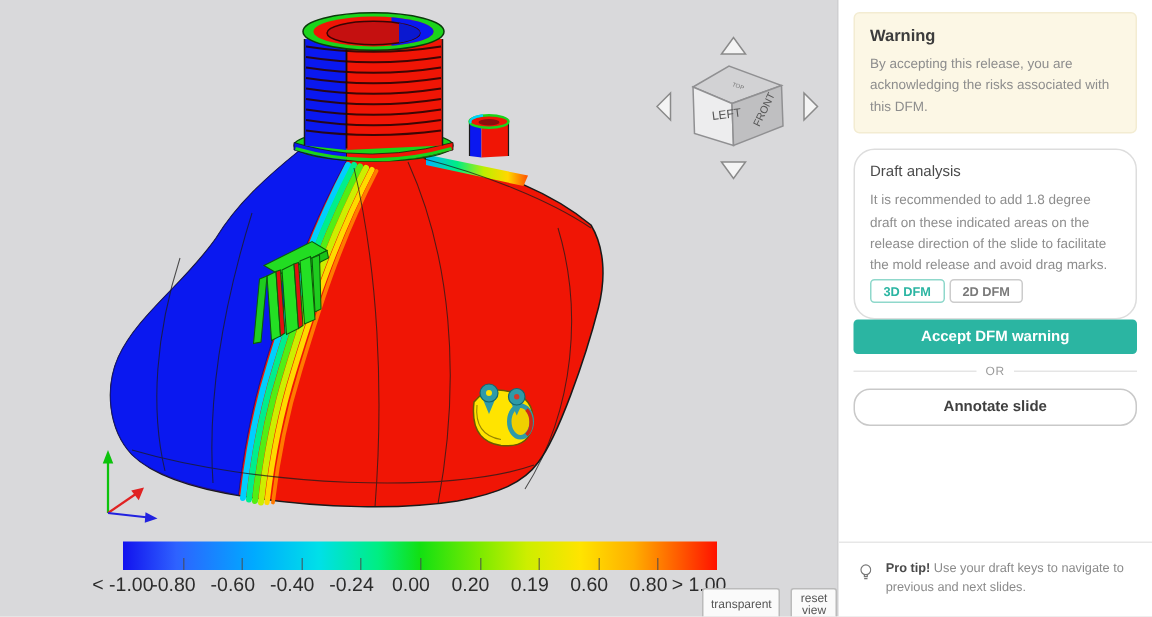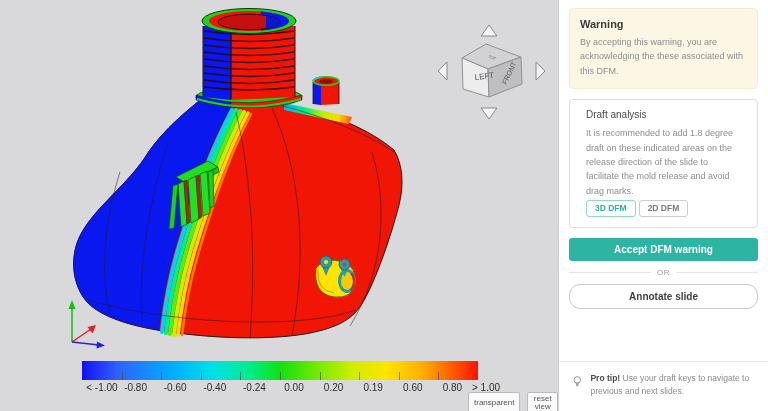--- a/index.html
+++ b/index.html
@@ -9,41 +9,41 @@
 
   
   .canvas { position:relative; width:558px; height:411px; background:#d9d9db; overflow:hidden; }
   .model-svg { position:absolute; left:0; top:0; }
 
   
   .scalebar { position:absolute; left:82px; top:361px; width:396px; height:19px;
     background:linear-gradient(90deg,#1212ee 0%,#2e62ff 9%,#00aaff 22%,#00e0e8 33%,#00ee82 43%,#12e012 50%,#7bea00 60%,#cdee00 68%,#ffe400 77%,#ffae00 86%,#ff5600 94%,#ff1200 100%);
   }
   .scalebar .tick { position:absolute; bottom:0; width:1px; height:8px; background:#4a4a4a; opacity:.65; }
-  .scale-labels { position:absolute; left:96px; top:382px; width:396px; height:12px; font-size:10px; color:#2c2c2c; }
+  .scale-labels { position:absolute; left:76px; top:382px; width:396px; height:12px; font-size:13px; color:#2c2c2c; }
   .scale-labels span { position:absolute; transform:translateX(-50%); white-space:nowrap; }
   .canvas-btns { position:absolute; top:392px; left:468px; display:flex; gap:7px; }
   .canvas-btns button { font-family:inherit; font-size:8px; color:#555; background:#fafafa;
     border:1px solid #bbb; border-radius:2px; padding:2px 5px; line-height:1; }
 
   
   .panel { width:210px; height:411px; background:#fff; border-left:1px solid #cfcfd1;
     display:flex; flex-direction:column; padding:8px 10px 0 10px; }
   .warning-box { background:#fcf7e5; border:1px solid #f3ecd2; border-radius:4px; padding:9px 10px 10px; }
   .warning-box h2 { font-size:11px; color:#3c3c3c; font-weight:bold; margin-bottom:5px; }
   .warning-box p { font-size:9px; color:#8d8d8d; line-height:1.6; }
-  .draft-box { border:1px solid #ddd; border-radius:4px; padding:9px 16px 10px; margin-top:10px; }
+  .draft-box { border:1px solid #ddd; border-radius:14px; padding:9px 10px 10px; margin-top:10px; }
   .draft-box h3 { font-size:10px; color:#4a4a4a; font-weight:normal; margin-bottom:6px; }
   .draft-box p { font-size:9px; color:#8d8d8d; line-height:1.6; }
   .dfm-toggle { margin-top:2px; display:flex; gap:3px; }
   .dfm-toggle button { font-family:inherit; font-size:8.5px; font-weight:bold; padding:3px 8px;
     border-radius:3px; background:#fff; line-height:1; }
   .dfm-toggle .active { color:#2bb5a2; border:1px solid #8fd8cb; }
   .dfm-toggle .inactive { color:#7a7a7a; border:1px solid #ccc; }
-  .accept-btn { margin-top:10px; width:100%; background:#2bb5a2; border:none; border-radius:3px;
+  .accept-btn { width:100%; background:#2bb5a2; border:none; border-radius:3px;
     color:#fff; font-family:inherit; font-size:10px; font-weight:bold; padding:6px 0; }
   .or-row { display:flex; align-items:center; gap:6px; margin:7px 0; }
   .or-row .line { flex:1; height:1px; background:#e5e5e5; }
   .or-row .or { font-size:8px; color:#9b9b9b; letter-spacing:.5px; }
   .annotate-btn { width:100%; background:#fff; border:1px solid #c9c9c9; border-radius:11px;
     color:#3f3f3f; font-family:inherit; font-size:10px; font-weight:bold; padding:6px 0; }
   .review-note { margin-top:8px; font-size:7.5px; color:#b5b5b5; text-align:center; }
   .protip { margin:auto -10px 0 -10px; border-top:1px solid #e7e7e7; padding:10px 12px 13px 14px;
     display:flex; gap:9px; align-items:flex-start; }
   .protip-text { font-size:8.5px; color:#8a8a8a; line-height:1.55; }
@@ -226,21 +226,21 @@
     <div class="canvas-btns">
       <button>transparent</button>
       <button>reset view</button>
     </div>
   </div>
 
   <div class="panel">
 
     <div class="warning-box">
       <h2>Warning</h2>
-      <p>By accepting this warning, you are acknowledging the these associated with this DFM.</p>
+      <p>By accepting this release, you are acknowledging the risks associated with this DFM.</p>
     </div>
 
     <div class="draft-box">
       <h3>Draft analysis</h3>
       <p>It is recommended to add 1.8 degree draft on these indicated areas on the release direction of the slide to facilitate the mold release and avoid drag marks.</p>
       <div class="dfm-toggle">
         <button class="active">3D DFM</button>
         <button class="inactive">2D DFM</button>
       </div>
     </div>

